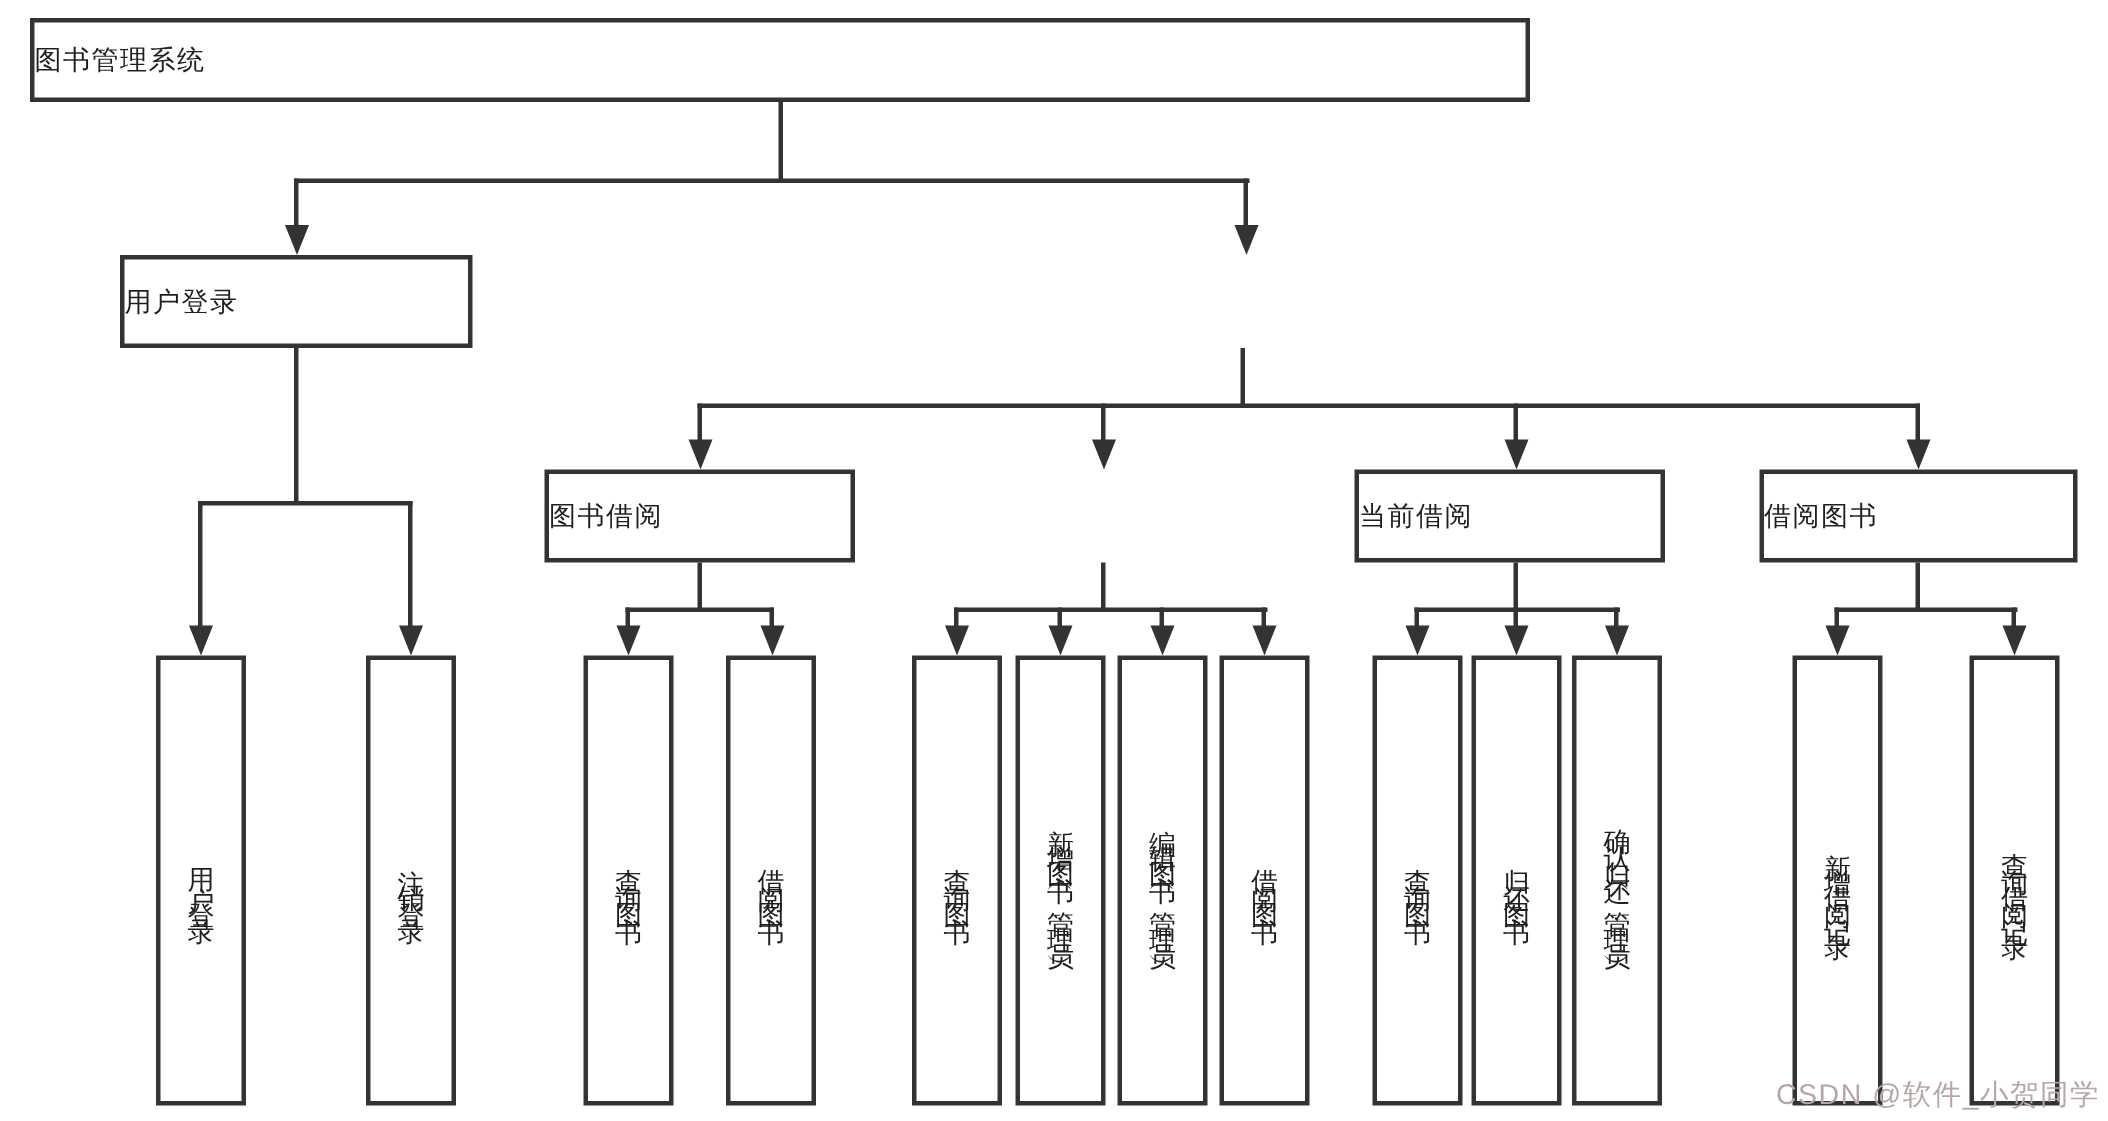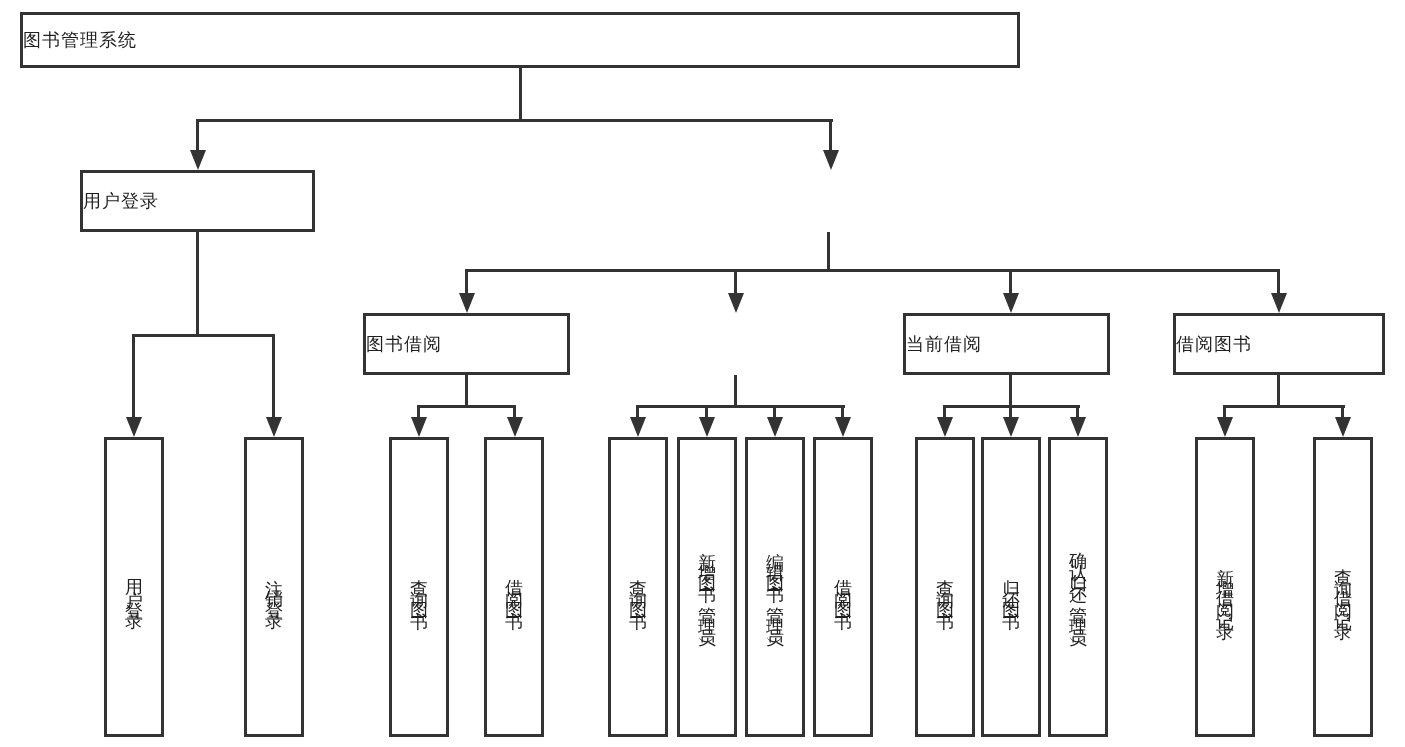--- a/index.html
+++ b/index.html
@@ -174,14 +174,15 @@
   <div class="leaf" style="left:1048px">
     <span class="vlabel">确认归还（管理员）</span>
   </div>
   <div class="leaf" style="left:1195px">
     <span class="vlabel">新增借阅记录</span>
   </div>
   <div class="leaf" style="left:1313px">
     <span class="vlabel">查询借阅记录</span>
   </div>
 
+  <div class="watermark">CSDN @软件_小贺同学</div>
 
 </div>
 
 </body></html>

